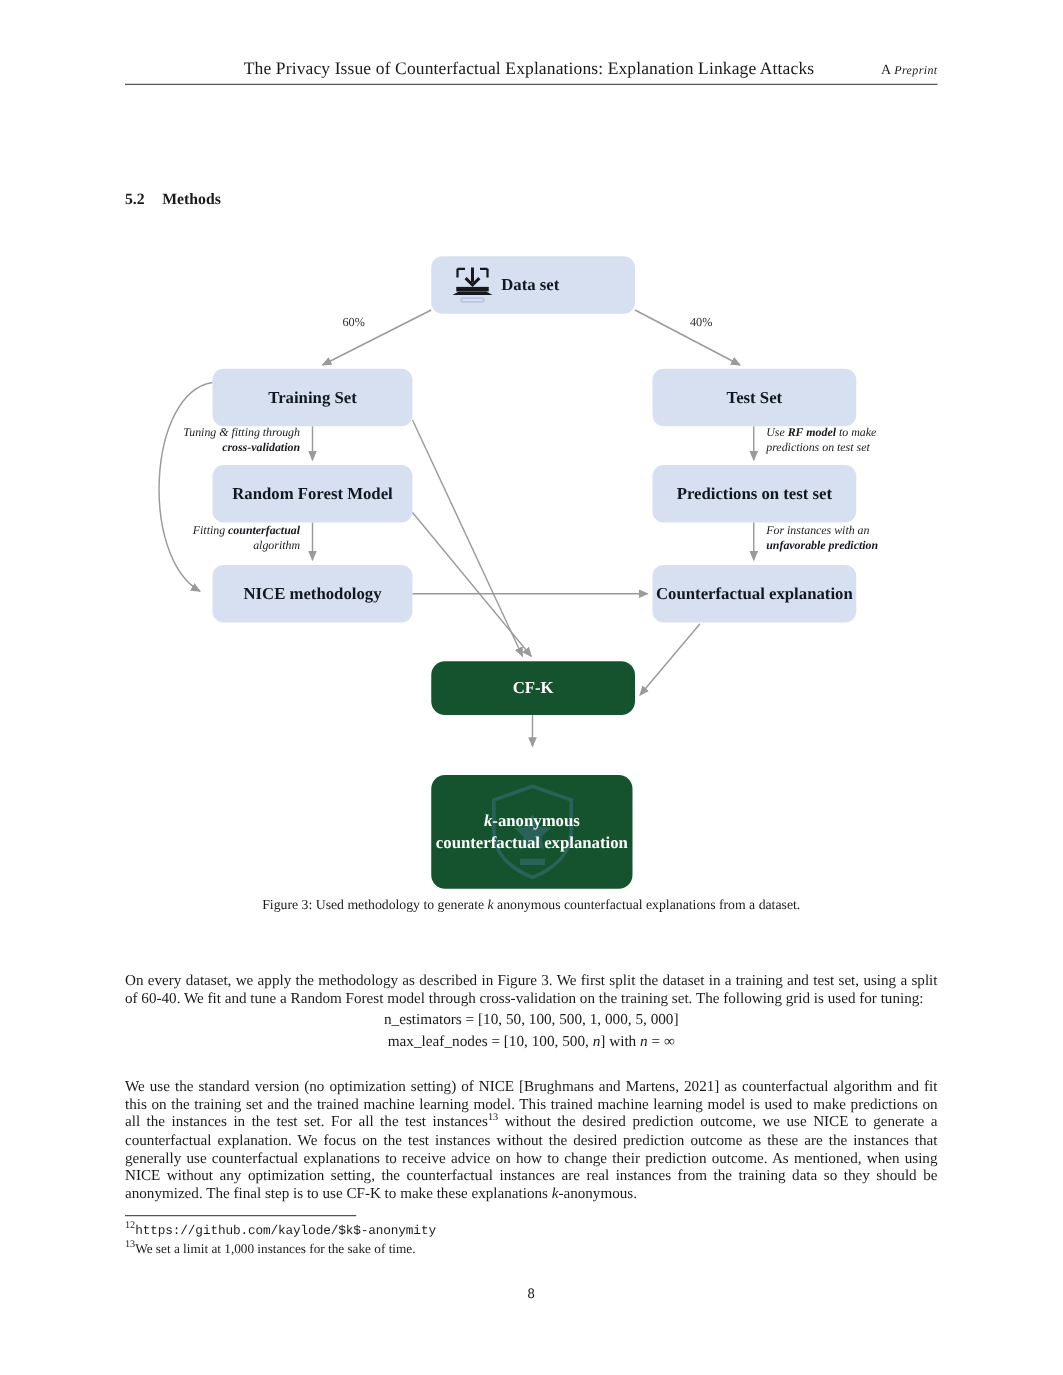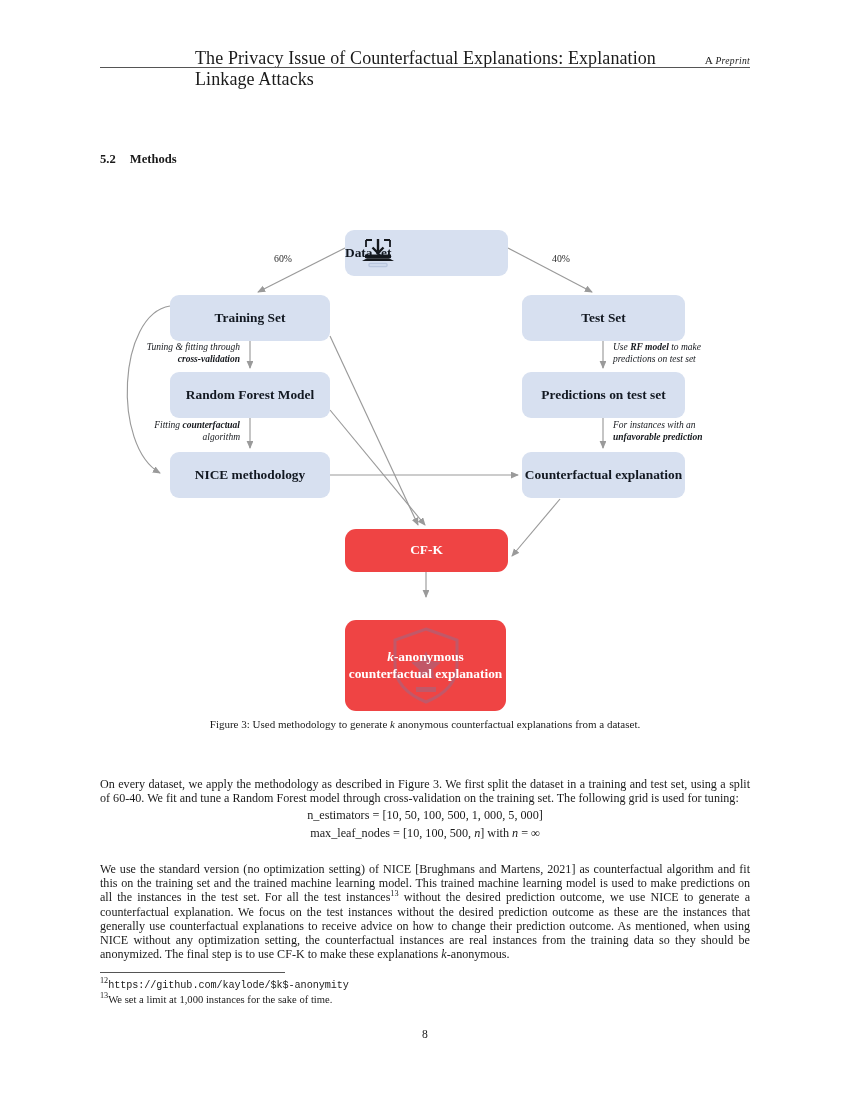--- a/index.html
+++ b/index.html
@@ -23,21 +23,21 @@
     position: absolute;
     left: 100px;
     top: 48px;
     width: 650px;
     height: 20px;
     display: flex;
     align-items: baseline;
     justify-content: space-between;
   }
   .runhead-title {
-    font-size: 18px;
+    font-size: 14px;
     letter-spacing: .1px;
     margin-left: 95px;
   }
   .runhead-right {
     font-size: 11.2px;
     letter-spacing: .2px;
     white-space: nowrap;
   }
   .runhead-right .sc {
     font-size: 9.6px;
@@ -121,29 +121,29 @@
     border-radius: 9px;
     font-weight: bold;
     line-height: 1.22;
   }
   .node.light {
     background: #d7e0f0;
     color: #121821;
     font-size: 13.4px;
   }
   .node.dark {
-    background: #ef4444;
+    background: #14532d;
     color: #ffffff;
     font-size: 13.4px;
     border-radius: 11px;
   }
   .node .lbl { position: relative; z-index: 2; }
 
   
-  #n-dataset   { left: 345px; top: 34px;  width: 163px; height: 46px; justify-content: flex-start; }
+  #n-dataset   { left: 345px; top: 9px;  width: 163px; height: 46px; justify-content: flex-start; padding-left: 56px; }
   #n-training  { left: 170px; top: 99px;  width: 160px; height: 46px; }
   #n-testset   { left: 522px; top: 99px;  width: 163px; height: 46px; }
   #n-rf        { left: 170px; top: 176px; width: 160px; height: 46px; }
   #n-pred      { left: 522px; top: 176px; width: 163px; height: 46px; }
   #n-nice      { left: 170px; top: 256px; width: 160px; height: 46px; }
   #n-cfexp     { left: 522px; top: 256px; width: 163px; height: 46px; }
   #n-cfk       { left: 345px; top: 333px; width: 163px; height: 43px; }
   #n-kanon     { left: 345px; top: 424px; width: 161px; height: 91px; }
 
   

